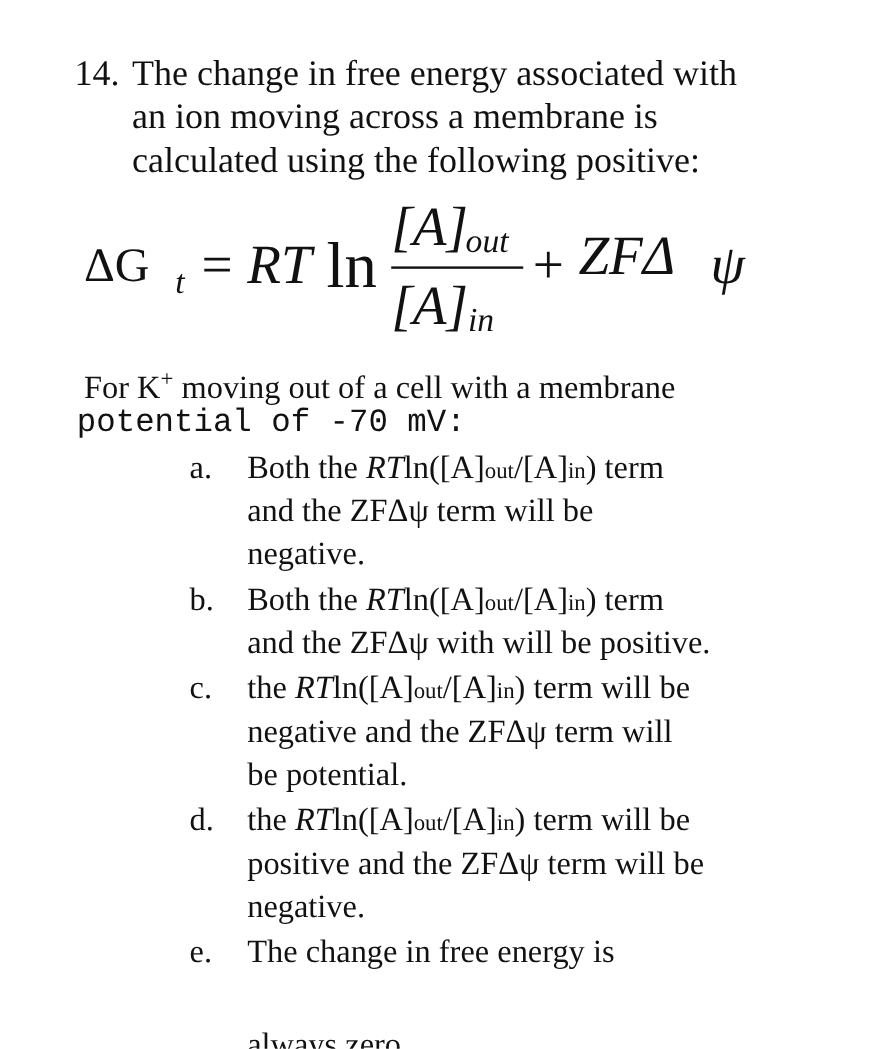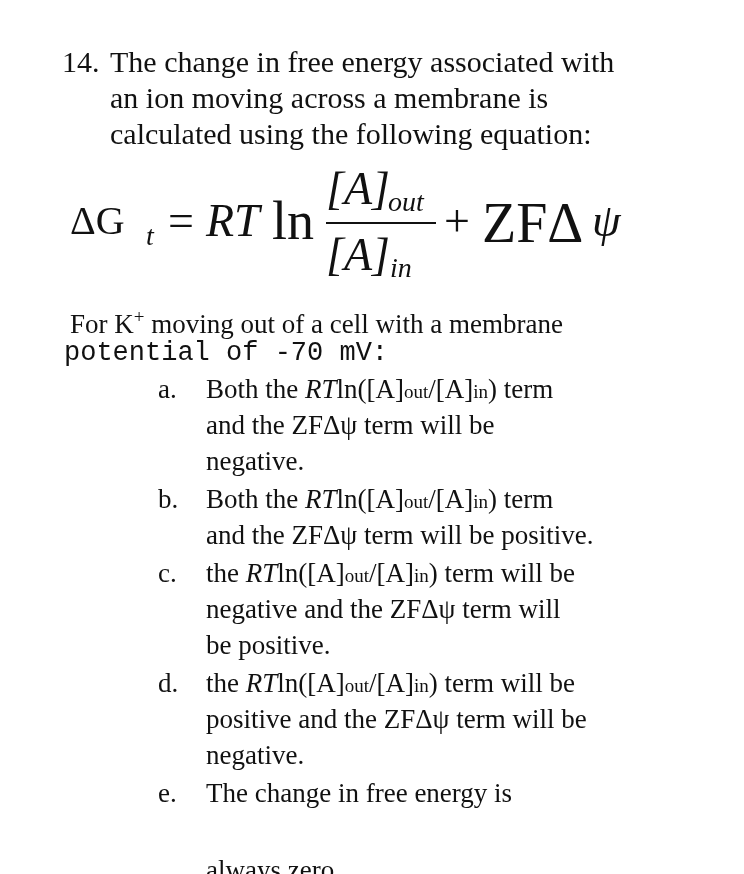--- a/index.html
+++ b/index.html
@@ -27,35 +27,35 @@
     }
     .opt-line i { font-style: italic; }
     .small { font-size: 19px; }
   </style>
 </head>
 <body>
 
 <div class="q-num">14.</div>
 <div class="q-line" style="top:44px;">The change in free energy associated with</div>
 <div class="q-line" style="top:80px;">an ion moving across a membrane is</div>
-<div class="q-line" style="top:116px;">calculated using the following equation:</div>
+<div class="q-line" style="top:116px;">calculated using the following positive:</div>
 
 <div>
   <span style="position:absolute;left:70px;top:196px;font-size:40px;line-height:50px;"><span style="font-style:normal;">ΔG</span></span>
   <span style="position:absolute;left:146px;top:220px;font-size:28px;font-style:italic;">t</span>
   <span style="position:absolute;left:168px;top:196px;font-size:46px;line-height:50px;">=</span>
   <span style="position:absolute;left:206px;top:196px;font-size:46px;line-height:50px;font-style:italic;">RT</span>
   <span style="position:absolute;left:272px;top:196px;font-size:54px;line-height:50px;">ln</span>
   <span style="position:absolute;left:326px;top:164px;font-size:46px;line-height:50px;font-style:italic;">[A]</span>
   <span style="position:absolute;left:388px;top:186px;font-size:28px;font-style:italic;">out</span>
   <div style="position:absolute;left:326px;top:222px;width:110px;height:2px;background:#111;"></div>
   <span style="position:absolute;left:326px;top:230px;font-size:46px;line-height:50px;font-style:italic;">[A]</span>
   <span style="position:absolute;left:390px;top:252px;font-size:28px;font-style:italic;">in</span>
   <span style="position:absolute;left:444px;top:196px;font-size:46px;line-height:50px;">+</span>
-  <span style="position:absolute;left:482px;top:198px;font-size:56px;line-height:50px;">ZFΔ</span>
+  <span style="position:absolute;left:482px;top:188px;font-size:46px;line-height:50px;font-style:italic;">ZFΔ</span>
   <span style="position:absolute;left:592px;top:196px;font-size:46px;line-height:50px;font-style:italic;">ψ</span>
 </div>
 
 <div class="stem" style="left:70px;top:300px;">
   <span>For K</span><sup class="small">+</sup><span> moving out of a cell with a membrane</span>
 </div>
 <div class="stem" style="left:64px;top:336px;font-family:Liberation Mono, monospace;">potential of -70 mV:</div>
 
 <div>
   <div class="opt-letter" style="top:372px;">a.</div>
@@ -64,30 +64,30 @@
   </div>
   <div class="opt-line" style="top:408px;">and the ZFΔψ term will be</div>
   <div class="opt-line" style="top:444px;">negative.</div>
 </div>
 
 <div>
   <div class="opt-letter" style="top:482px;">b.</div>
   <div class="opt-line" style="top:482px;">
     <span>Both the </span><i>RT</i><span>ln([A]</span><span class="small">out</span><span>/[A]</span><span class="small">in</span><span>)</span><span> term</span>
   </div>
-  <div class="opt-line" style="top:518px;">and the ZFΔψ term will be positive.</div>
+  <div class="opt-line" style="top:518px;">and the ZFΔψ with will be positive.</div>
 </div>
 
 <div>
   <div class="opt-letter" style="top:556px;">c.</div>
   <div class="opt-line" style="top:556px;">
     <span>the </span><i>RT</i><span>ln([A]</span><span class="small">out</span><span>/[A]</span><span class="small">in</span><span>)</span><span> term will be</span>
   </div>
   <div class="opt-line" style="top:592px;">negative and the ZFΔψ term will</div>
-  <div class="opt-line" style="top:628px;">be positive.</div>
+  <div class="opt-line" style="top:628px;">be potential.</div>
 </div>
 
 <div>
   <div class="opt-letter" style="top:666px;">d.</div>
   <div class="opt-line" style="top:666px;">
     <span>the </span><i>RT</i><span>ln([A]</span><span class="small">out</span><span>/[A]</span><span class="small">in</span><span>)</span><span> term will be</span>
   </div>
   <div class="opt-line" style="top:702px;">positive and the ZFΔψ term will be</div>
   <div class="opt-line" style="top:738px;">negative.</div>
 </div>

